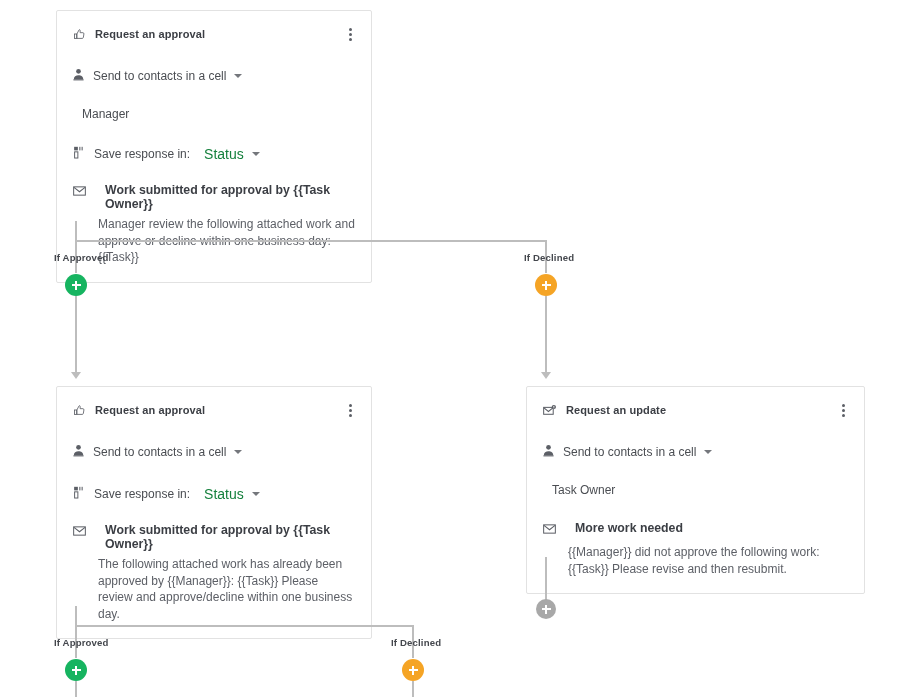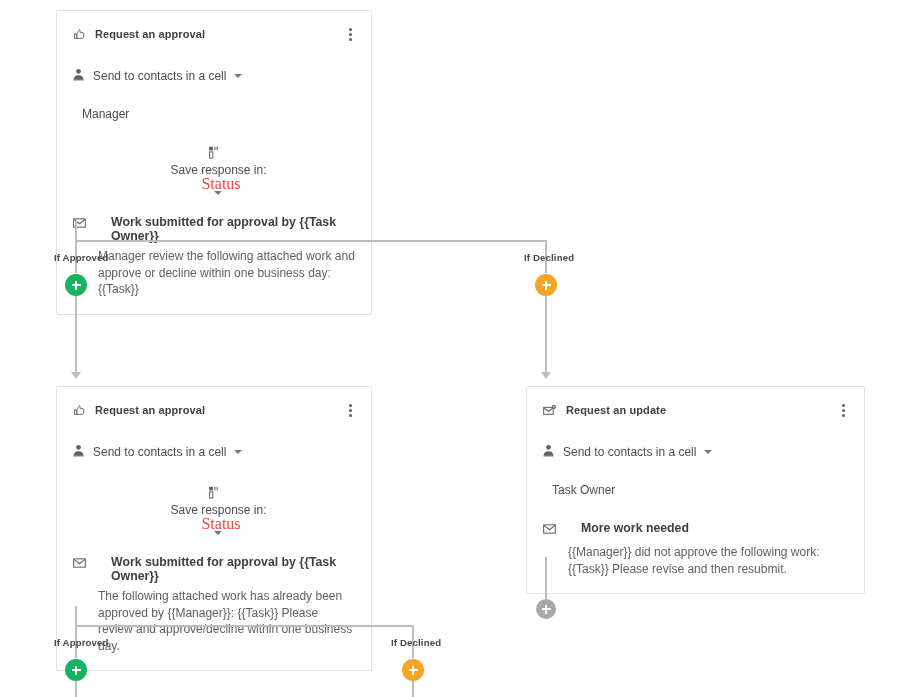--- a/index.html
+++ b/index.html
@@ -57,29 +57,29 @@
     border-left: 4px solid transparent;
     border-right: 4px solid transparent;
     border-top: 4.5px solid #74777c;
     cursor: pointer;
   }
   .recip-val {
     font-size: 12px; color: #4a4d52;
     margin: 22px 0 0 25px; line-height: 14px;
   }
 
-  .saverow { margin-top: 24px; flex-direction: column; }
+  .saverow { margin-top: 24px; }
   .saverow .lbl { font-size: 12px; color: #4a4d52; margin-left: 9px; line-height: 14px; }
-  .saverow .val { font-size: 16px; color: #ef4444; margin-left: 14px; line-height: 14px; font-family: Liberation Serif, serif; }
+  .saverow .val { font-size: 14px; color: #15803d; margin-left: 14px; line-height: 14px; }
 
   .msg { margin-top: 20px; padding-bottom: 16px; }
   .msg-head { display: flex; align-items: flex-start; }
   .msg-subject {
     font-size: 12.3px; font-weight: bold; color: #3b3e44;
-    margin-left: 25px; line-height: 14px;
+    margin-left: 19px; line-height: 14px;
   }
   .msg-body {
     font-size: 12px; color: #5c5f66;
     margin: 5px 0 0 25px;
     line-height: 16.5px;
   }
 
   
   .ic { flex: none; display: block; }
   .ic-head { margin-top: 0px; }

